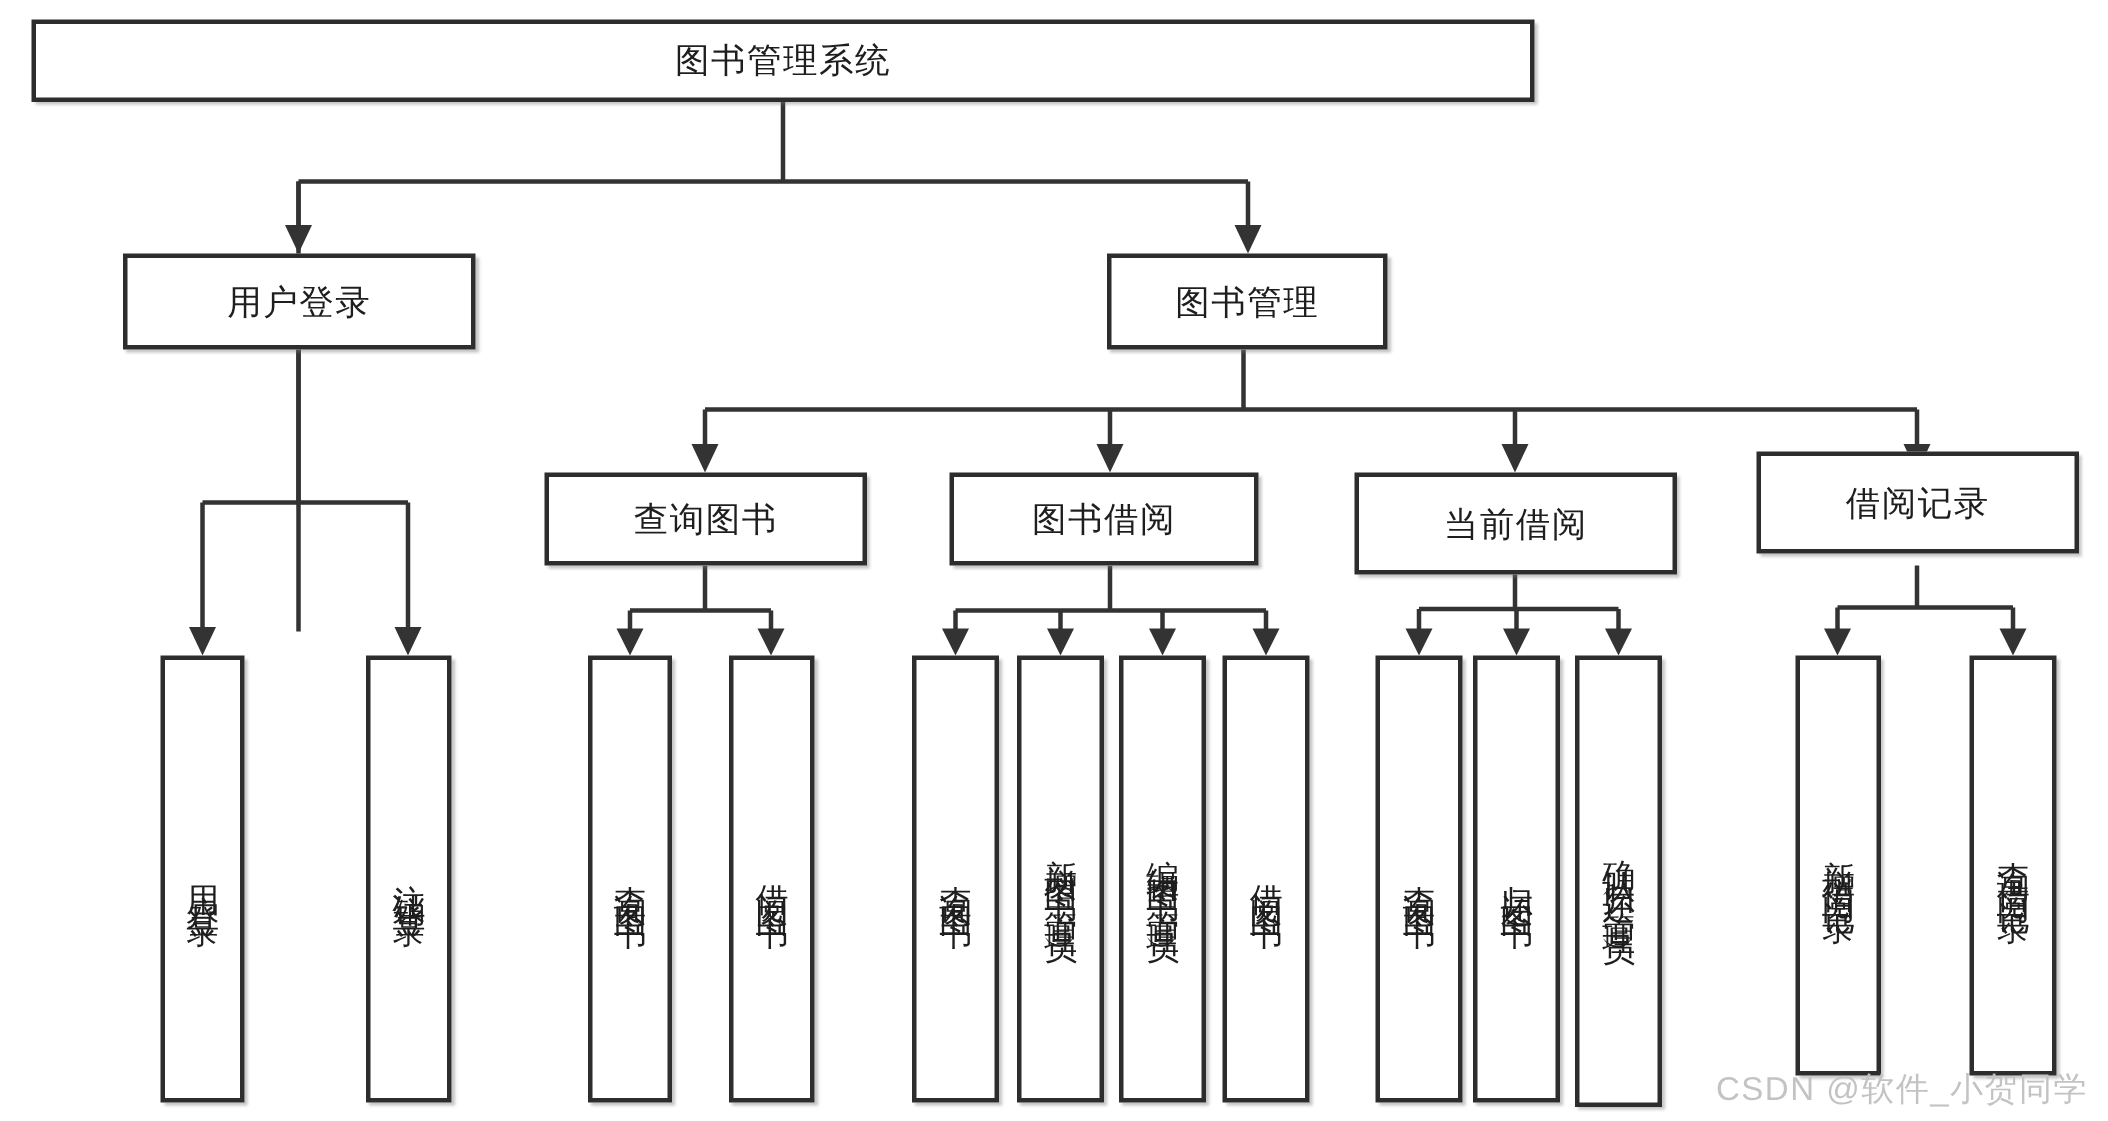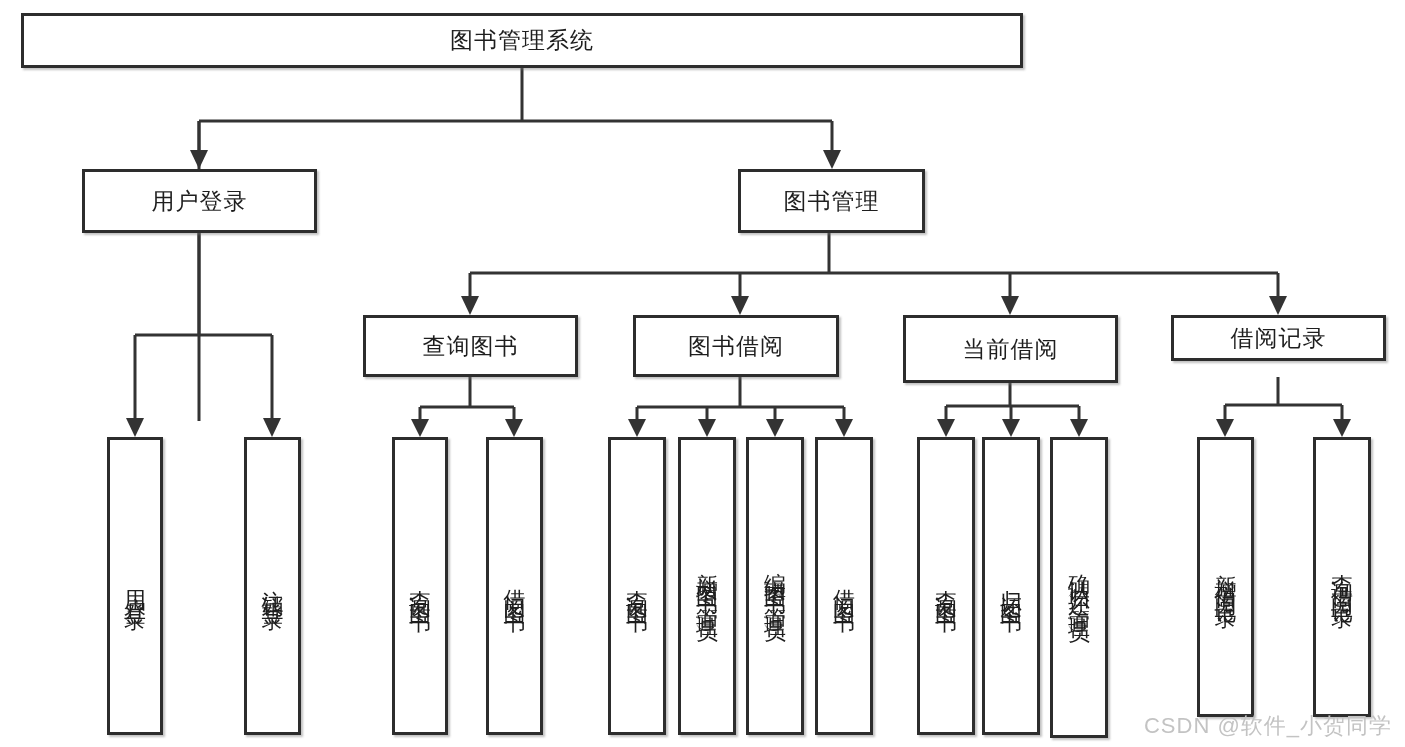--- a/index.html
+++ b/index.html
@@ -117,21 +117,21 @@
 
   <div class="hbox" style="left:363px;top:315px;width:215px;height:62px">
     <span class="lbl">查询图书</span>
   </div>
   <div class="hbox" style="left:633px;top:315px;width:206px;height:62px">
     <span class="lbl">图书借阅</span>
   </div>
   <div class="hbox" style="left:903px;top:315px;width:215px;height:68px">
     <span class="lbl">当前借阅</span>
   </div>
-  <div class="hbox" style="left:1171px;top:315px;width:215px;height:46px">
+  <div class="hbox" style="left:1171px;top:301px;width:215px;height:68px">
     <span class="lbl">借阅记录</span>
   </div>
 
   <div class="vbox" style="left:107px;top:437px;width:56px;height:298px">
     <span class="vlbl">用户登录</span>
   </div>
   <div class="vbox" style="left:244px;top:437px;width:57px;height:298px">
     <span class="vlbl">注销登录</span>
   </div>
 

